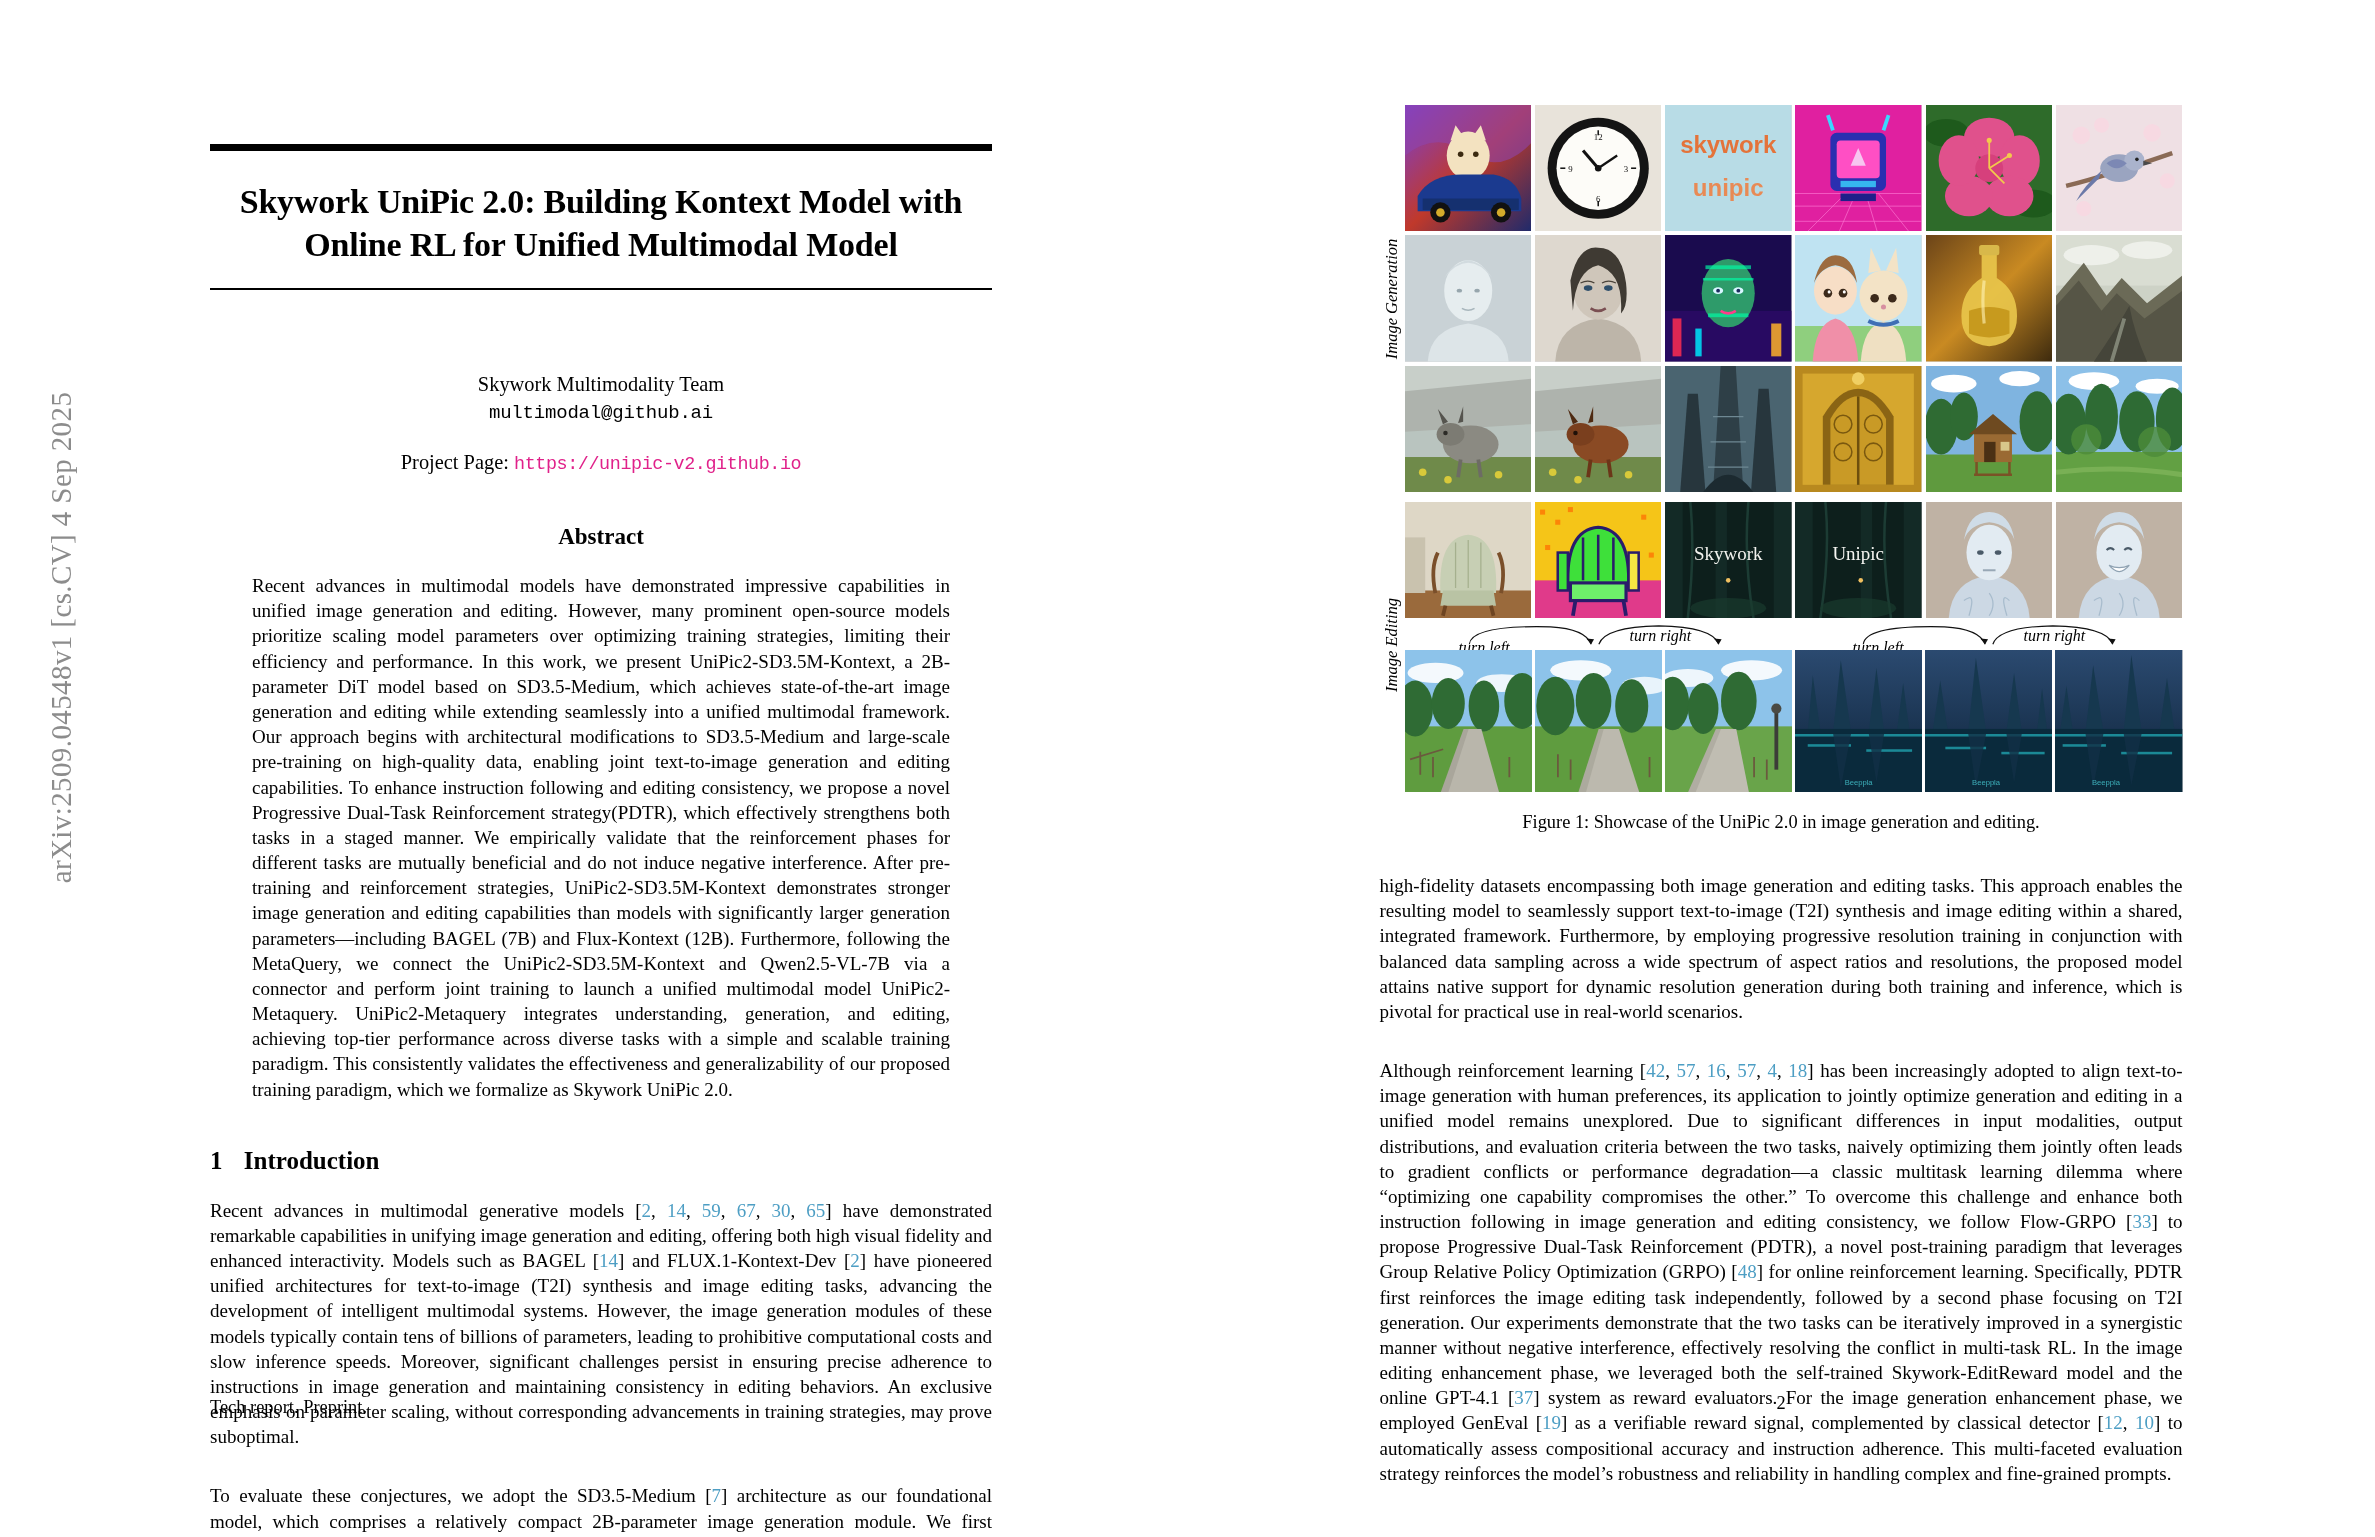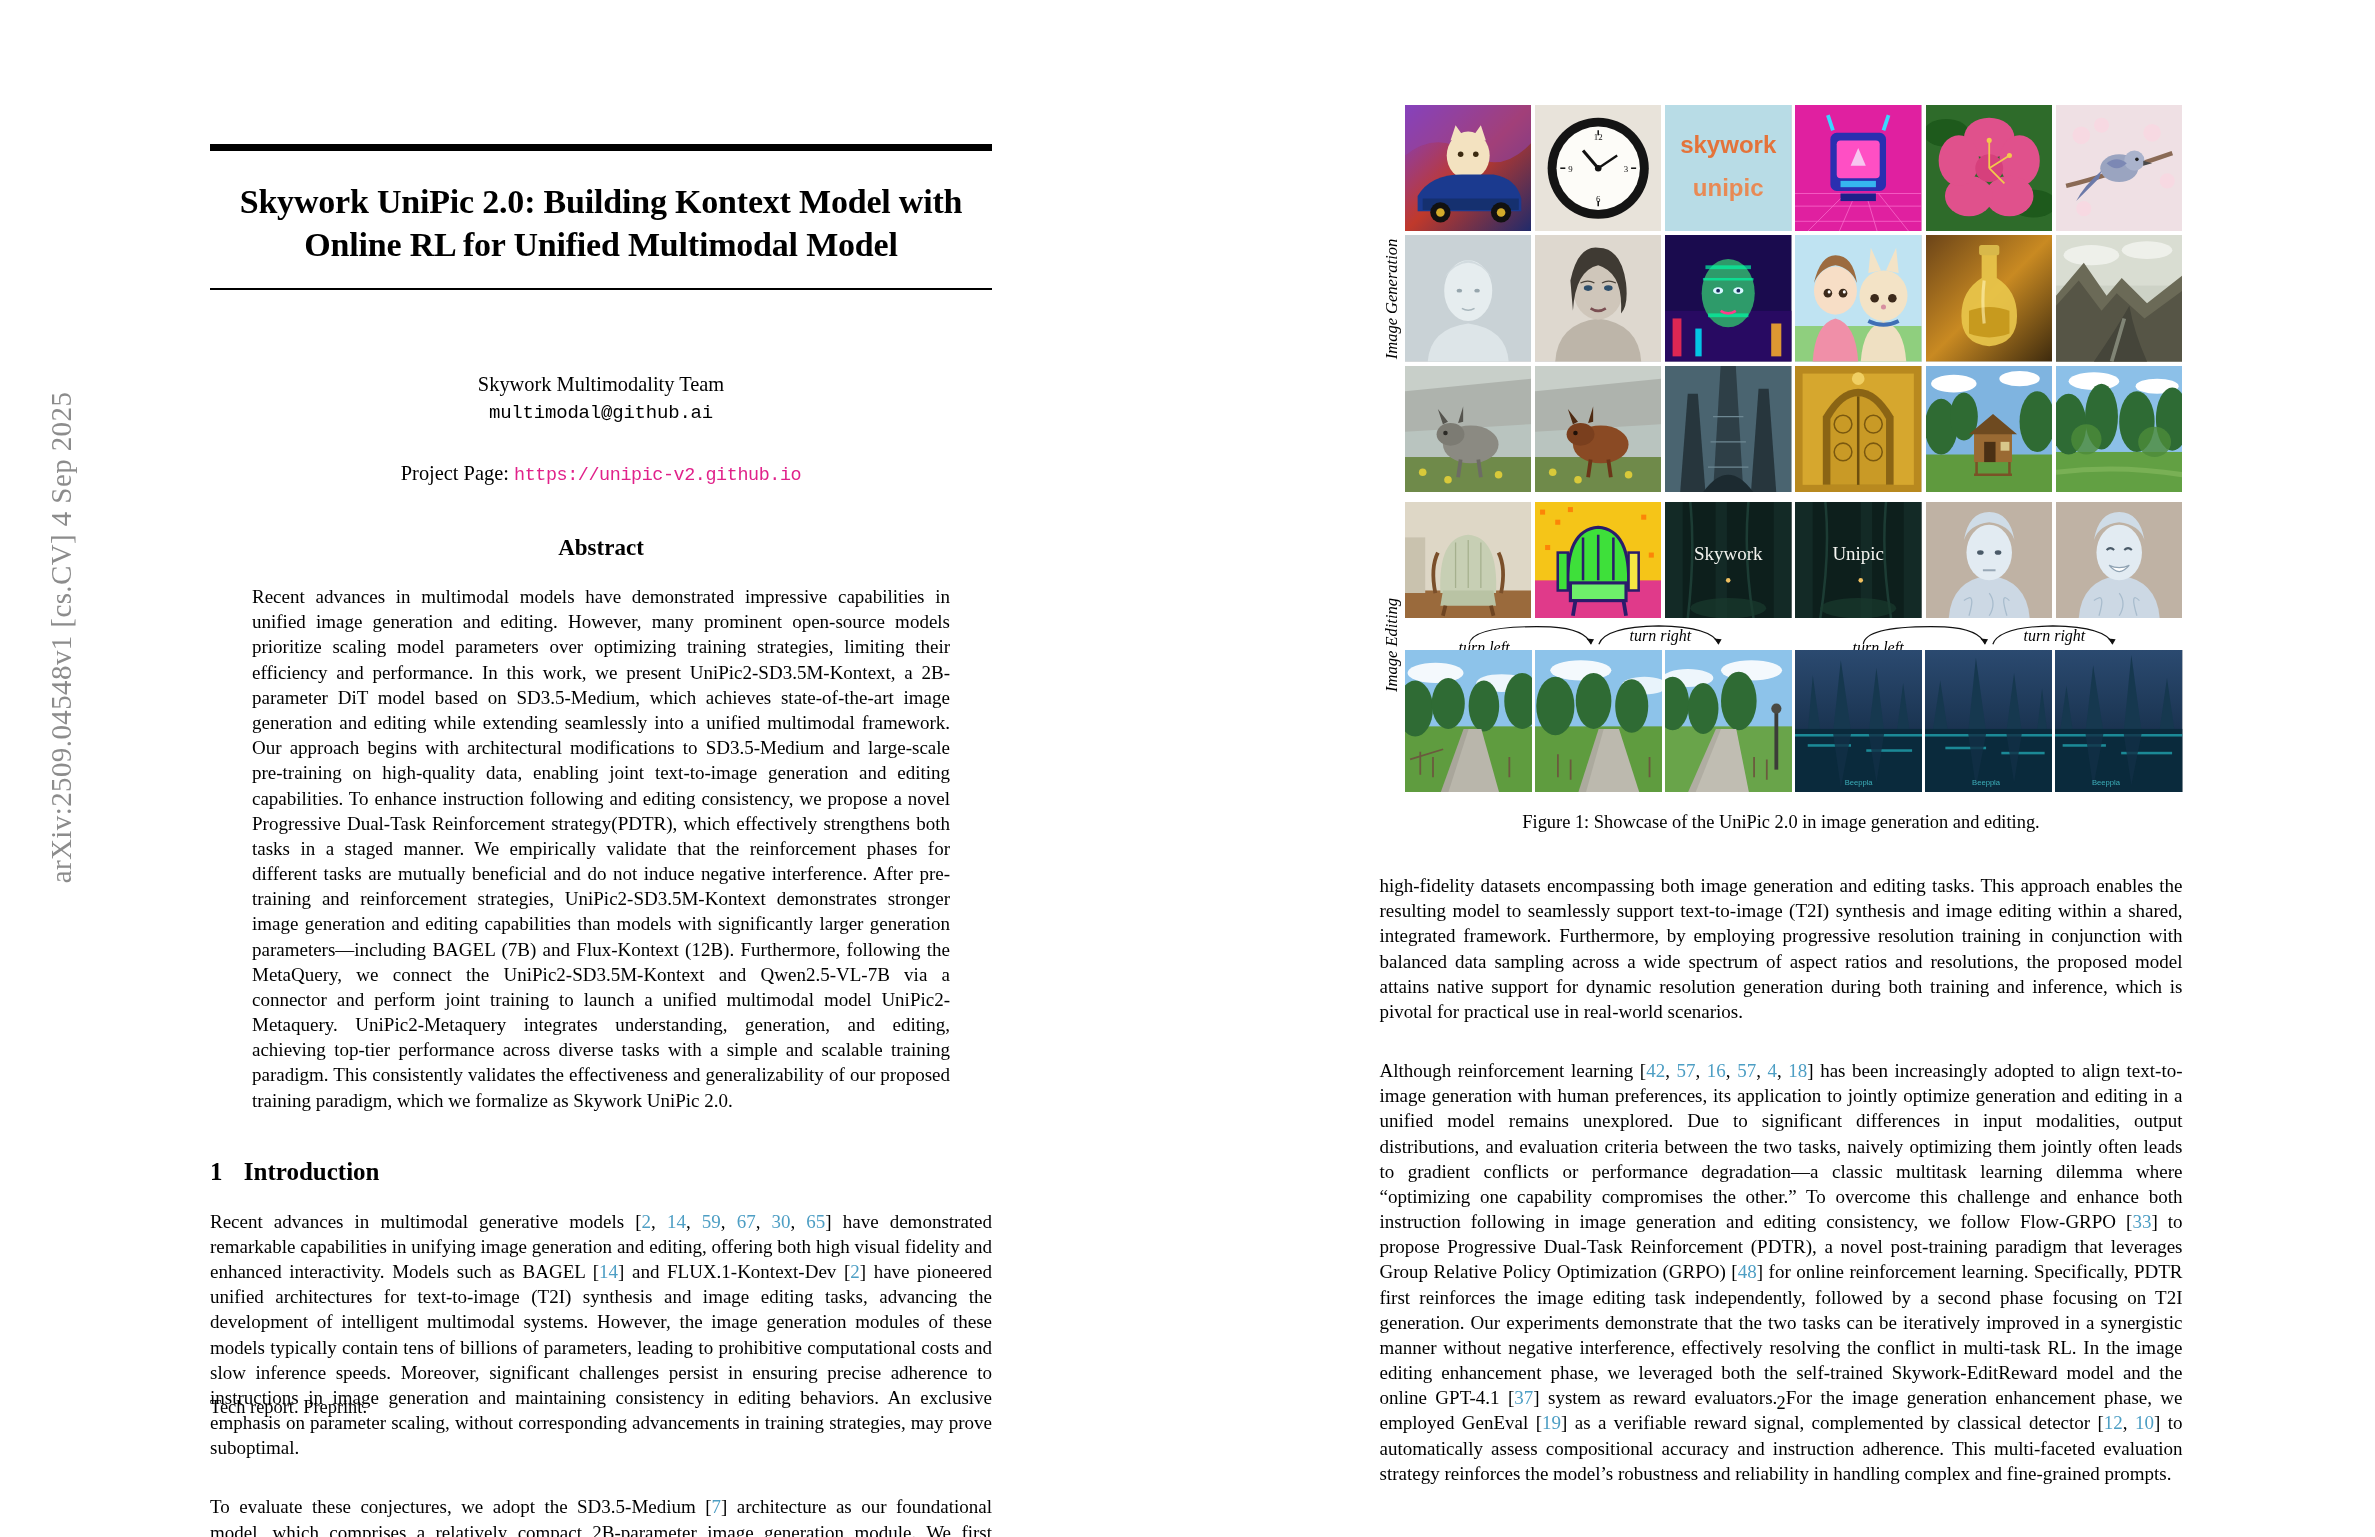--- a/index.html
+++ b/index.html
@@ -77,21 +77,21 @@
     font-size: 20.4px;
     line-height: 1.45;
   }
   .email {
     font-family: "Liberation Mono", "DejaVu Sans Mono", monospace;
     font-size: 19px;
     letter-spacing: -0.2px;
   }
   .project-line {
     text-align: center;
-    margin-top: 35px;
+    margin-top: 24px;
     font-size: 20.4px;
   }
   .project-link {
     font-family: "Liberation Mono", "DejaVu Sans Mono", monospace;
     font-size: 18.4px;
     color: #e0218a;
     letter-spacing: -0.4px;
   }
   .abs-head {
     text-align: center;

